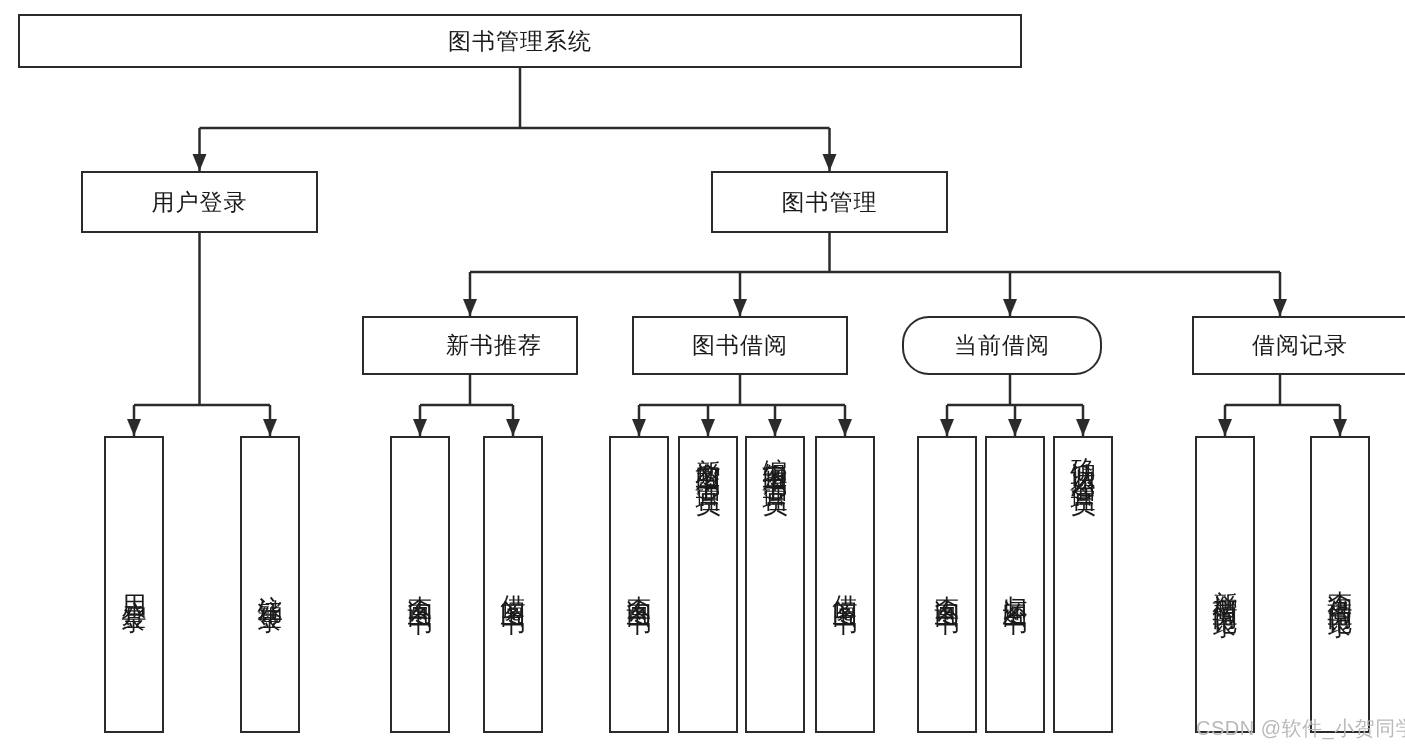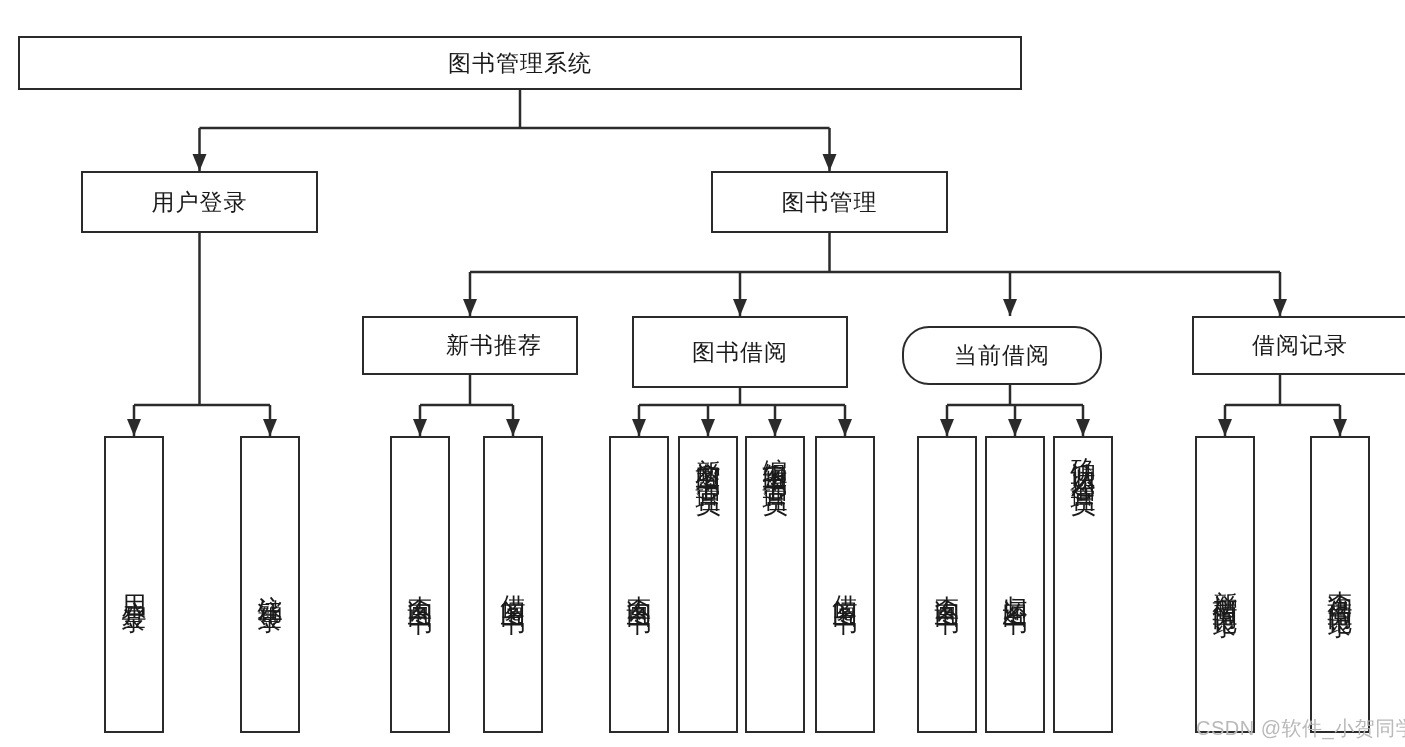--- a/index.html
+++ b/index.html
@@ -127,36 +127,36 @@
       <line x1="1083" y1="405" x2="1083" y2="436" stroke="#2b2b2b" stroke-width="2.5"></line>
       <polygon points="1076,419 1090,419 1083,436" fill="#2b2b2b"></polygon>
       <line x1="1280" y1="375" x2="1280" y2="405" stroke="#2b2b2b" stroke-width="2.5"></line>
       <line x1="1225" y1="405" x2="1340" y2="405" stroke="#2b2b2b" stroke-width="2.5"></line>
       <line x1="1225" y1="405" x2="1225" y2="436" stroke="#2b2b2b" stroke-width="2.5"></line>
       <polygon points="1218,419 1232,419 1225,436" fill="#2b2b2b"></polygon>
       <line x1="1340" y1="405" x2="1340" y2="436" stroke="#2b2b2b" stroke-width="2.5"></line>
       <polygon points="1333,419 1347,419 1340,436" fill="#2b2b2b"></polygon>
     </svg>
   <div id="node-layer">
-      <div class="node horiz root" style="left: 18px; top: 14px; width: 1004px; height: 54px; margin-top: 22px;">
+      <div class="node horiz root" style="left: 18px; top: 14px; width: 1004px; height: 54px;">
         <span class="node-label">图书管理系统</span>
       </div>
       <div class="node horiz" style="left: 81px; top: 171px; width: 237px; height: 62px;">
         <span class="node-label">用户登录</span>
       </div>
       <div class="node horiz" style="left: 711px; top: 171px; width: 237px; height: 62px; justify-content: center;">
         <span class="node-label">图书管理</span>
       </div>
       <div class="node horiz" style="left: 362px; top: 316px; width: 216px; height: 59px; padding-left: 48px;">
         <span class="node-label">新书推荐</span>
       </div>
-      <div class="node horiz" style="left: 632px; top: 316px; width: 216px; height: 72px;">
+      <div class="node horiz" style="left: 632px; top: 316px; width: 216px; height: 59px;">
         <span class="node-label">图书借阅</span>
       </div>
-      <div class="node horiz" style="left: 902px; top: 326px; width: 200px; height: 59px; border-radius: 27px;">
+      <div class="node horiz" style="left: 902px; top: 316px; width: 200px; height: 59px; border-radius: 27px;">
         <span class="node-label">当前借阅</span>
       </div>
       <div class="node horiz" style="left: 1172px; top: 316px; width: 216px; height: 59px; margin-left: 20px;">
         <span class="node-label">借阅记录</span>
       </div>
       <div class="node vert center-text" style="left: 104px; top: 436px; width: 60px; height: 297px;">
         <span class="node-label">用户登录</span>
       </div>
       <div class="node vert center-text" style="left: 240px; top: 436px; width: 60px; height: 297px;">
         <span class="node-label">注销登录</span>

